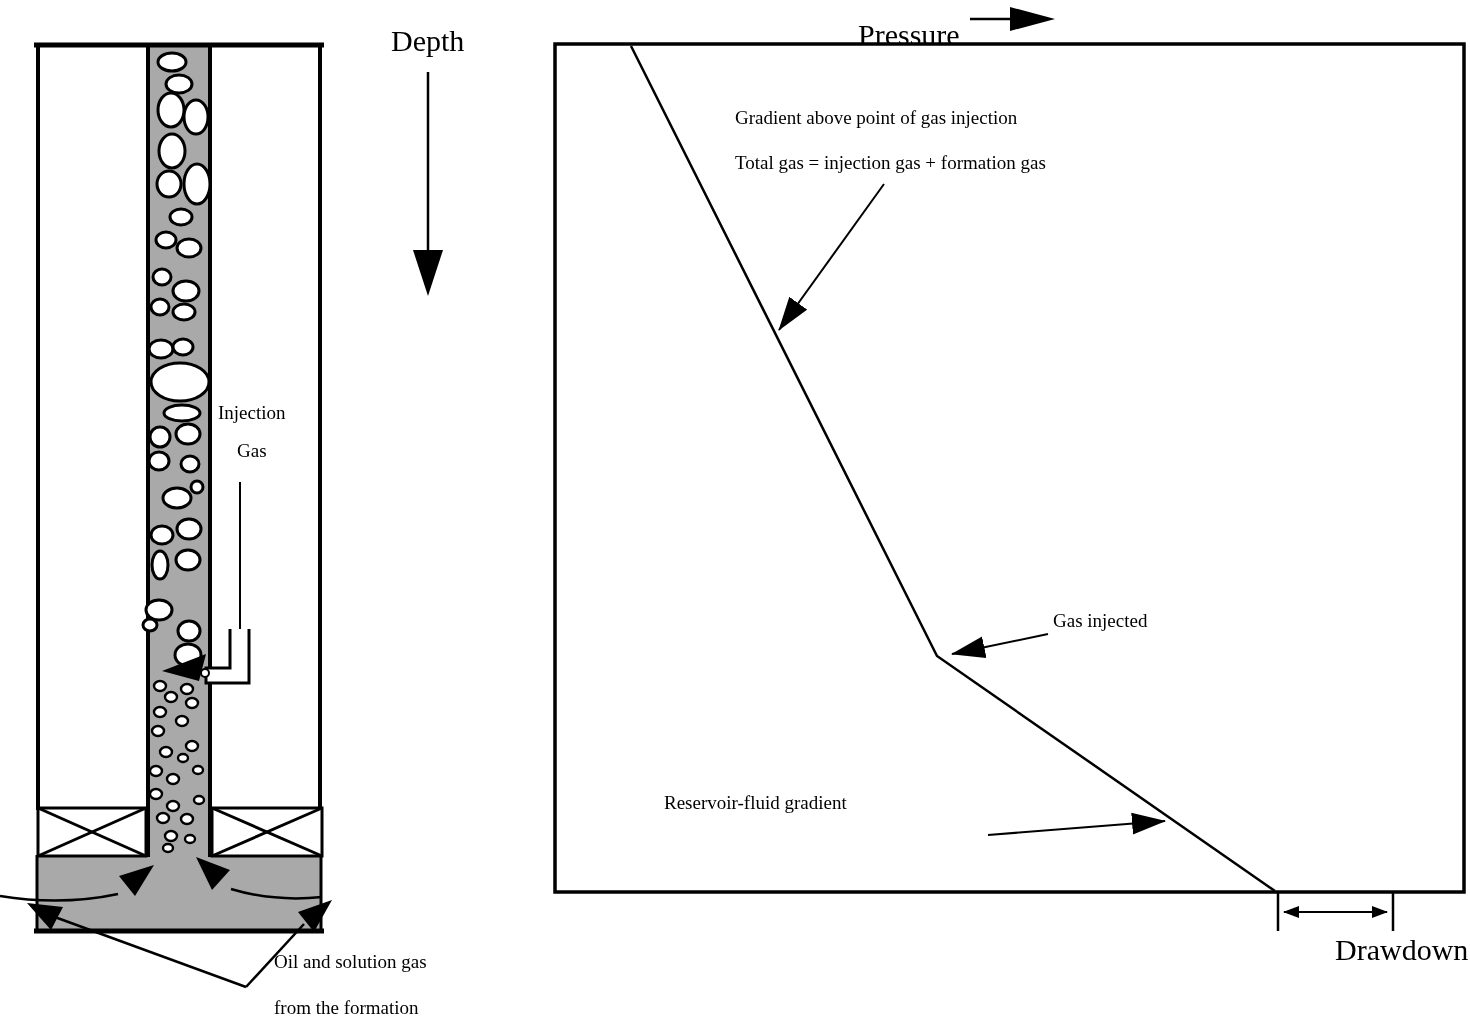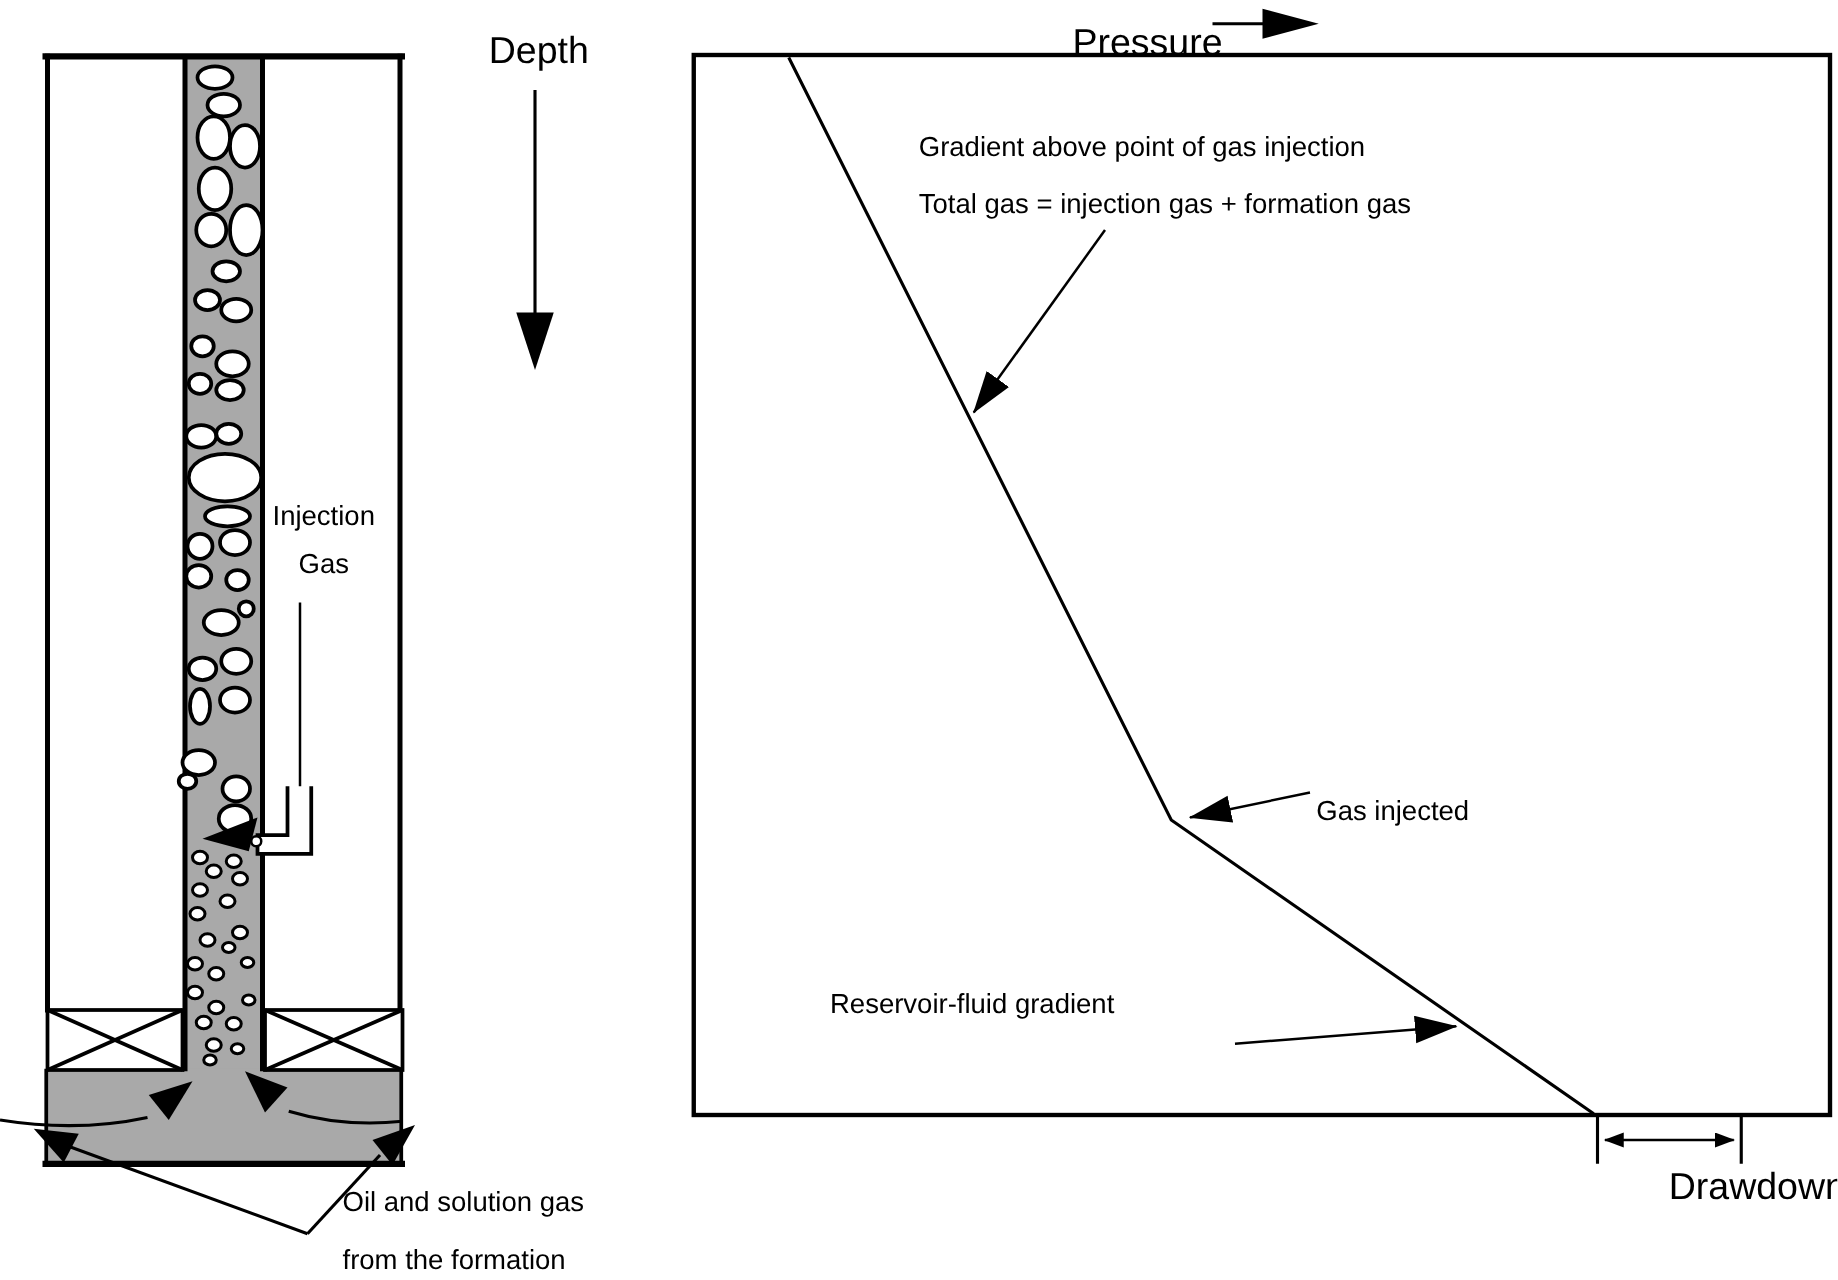--- a/index.html
+++ b/index.html
@@ -3,28 +3,28 @@
 <meta charset="utf-8">
 <style>
   :root{
     --ink:#000000;
     --fluid-gray:#a9a9a9;
     --bg:#ffffff;
   }
   html,body{margin:0;padding:0;background:var(--bg);}
   #stage{
     position:relative;width:1470px;height:1024px;background:var(--bg);
-    font-family:Liberation Sans, sans-serif;color:var(--ink);overflow:hidden;
+    font-family:Liberation Serif, serif;color:var(--ink);overflow:hidden;
   }
   #art{position:absolute;left:0;top:0;}
   .lbl{position:absolute;white-space:nowrap;color:var(--ink);}
   .f30{font-size:30px;}
-  .f29{font-size:22px;}
+  .f29{font-size:19px;}
   .lh38 div{line-height:38px;text-align:center;}
-  .lh42 div{line-height:42px;margin-top:28px;}
+  .lh42 div{line-height:42px;}
   .lh44 div{line-height:44px;}
   .lh45 div{line-height:45px;}
   .lh46 div{line-height:46px;}
   .ink-stroke{stroke:var(--ink);}
   .gray-fill{fill:var(--fluid-gray);}
   .bubble{fill:#fff;stroke:var(--ink);}
 </style>
 </head>
 <body>
 

